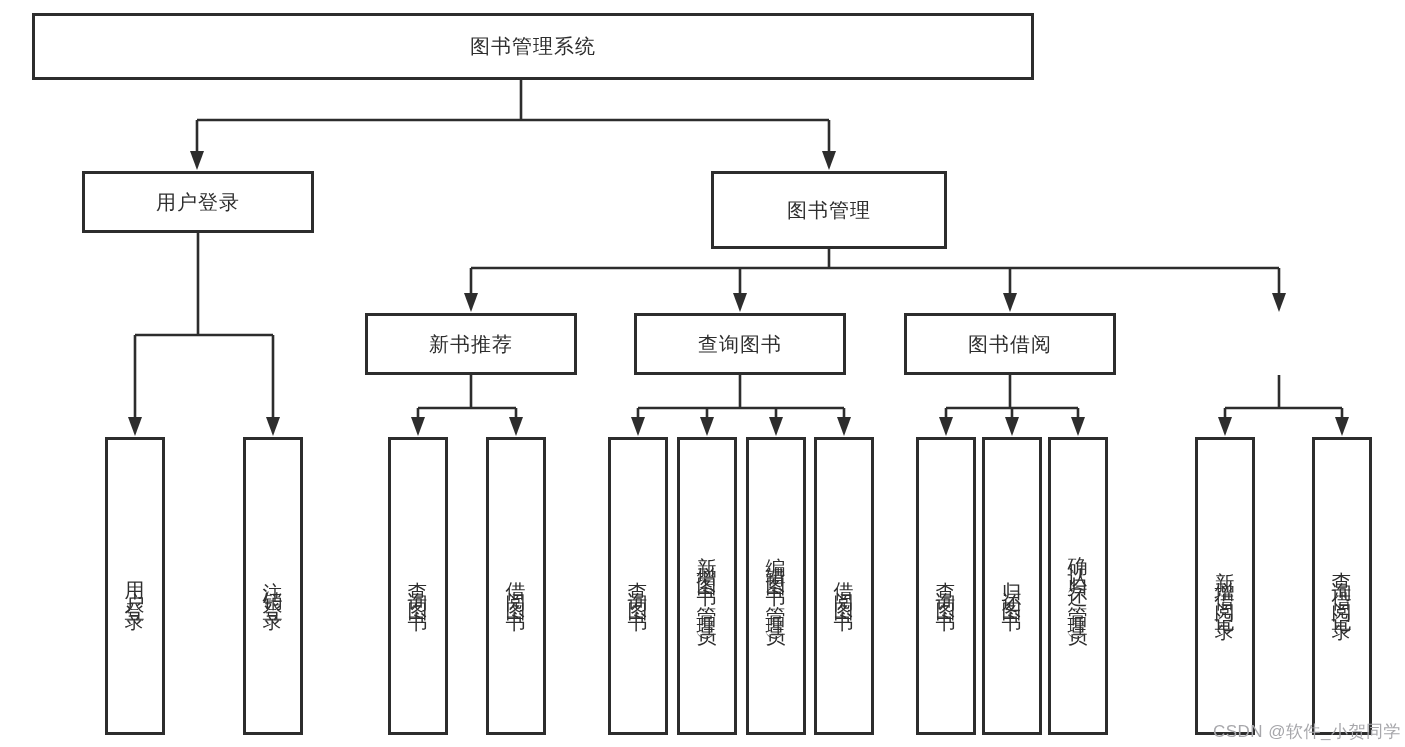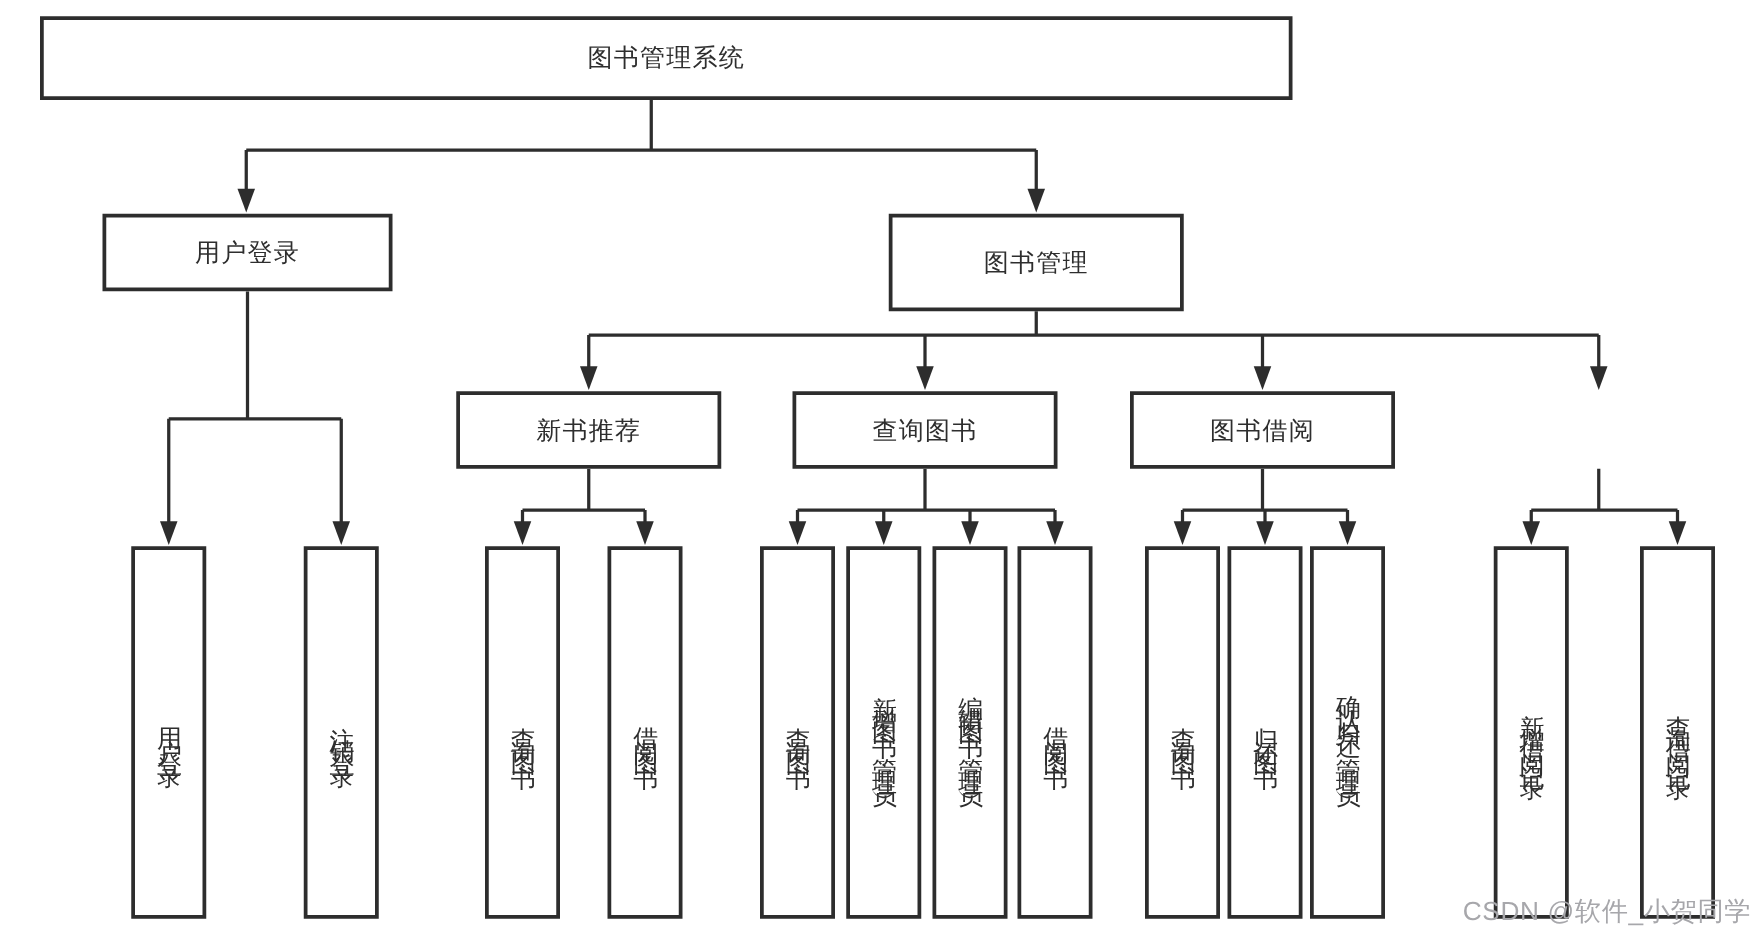--- a/index.html
+++ b/index.html
@@ -15,21 +15,21 @@
   .box .lbl{
     font-size:20px;color:#2e2e2e;letter-spacing:1px;white-space:nowrap;
   }
   .box .vlbl{
     writing-mode:vertical-rl;text-orientation:mixed;
     font-size:20px;color:#2e2e2e;letter-spacing:10px;line-height:1;
     white-space:nowrap;
   }
   .watermark{
     position:absolute;right:4px;bottom:4px;z-index:3;
-    font-size:21px;color:#a7a7ab;letter-spacing:0.5px;white-space:nowrap;
+    font-size:17px;color:#a7a7ab;letter-spacing:0.5px;white-space:nowrap;
   }
 </style>
 </head>
 <body>
 
 <div id="stage">
 
   <svg id="wires" width="1405" height="747" viewBox="0 0 1405 747">
     <g stroke="#2d2d2d" stroke-width="2.6" fill="none">
 

